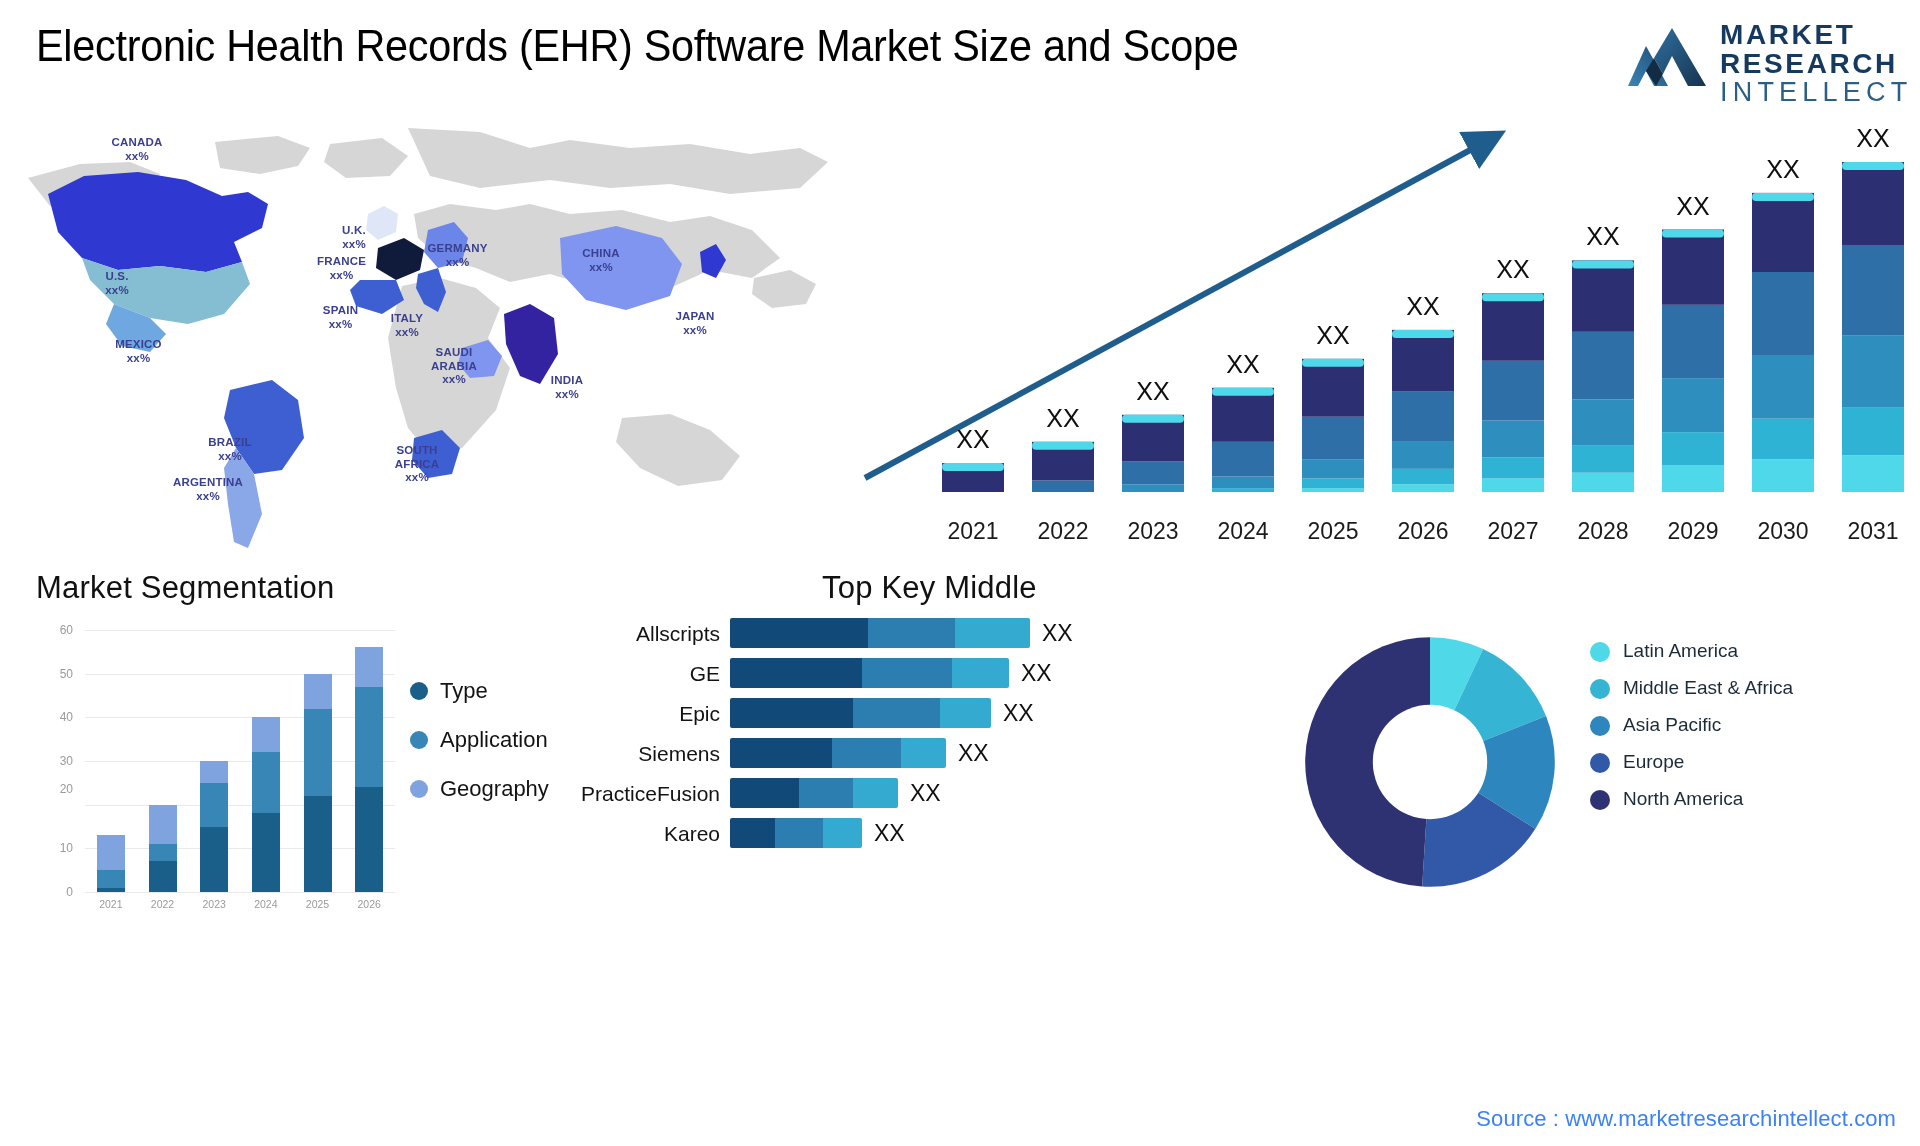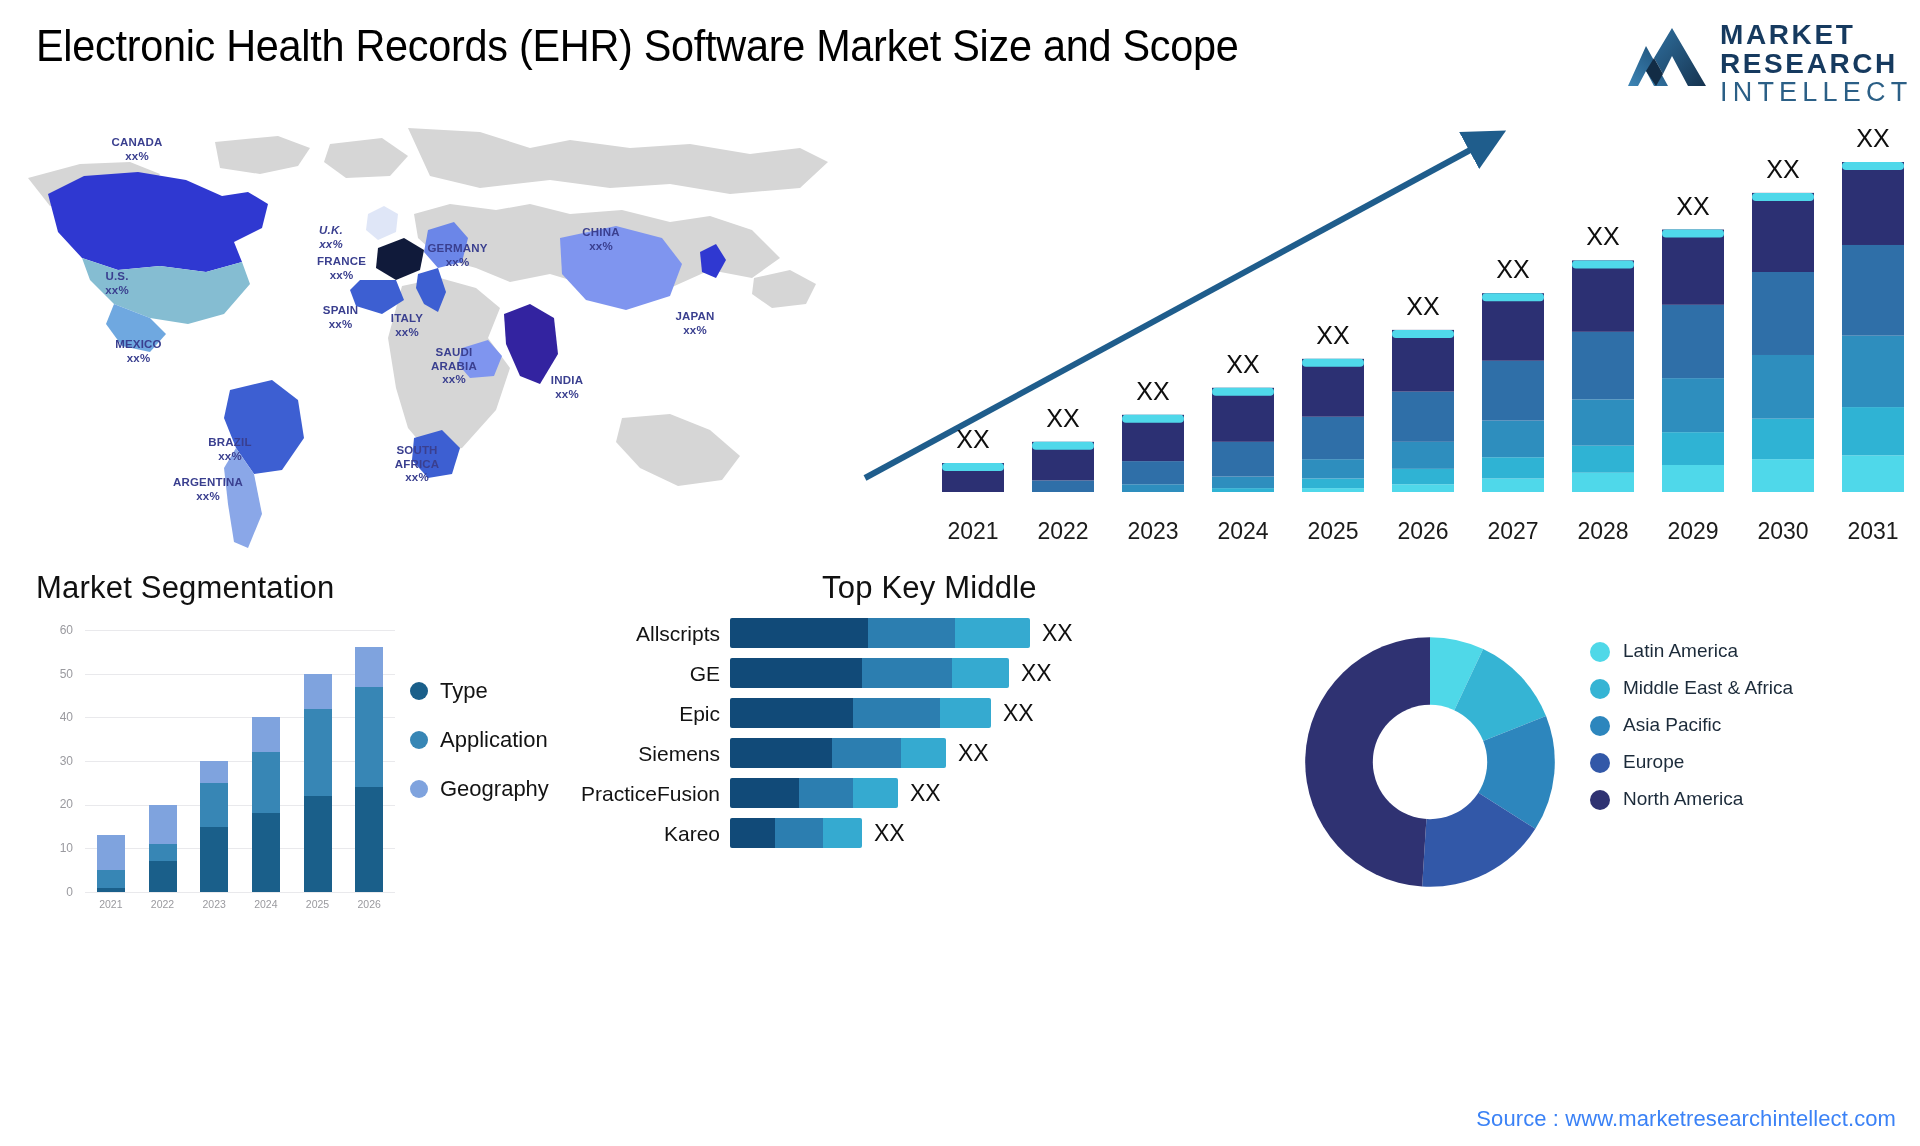--- a/index.html
+++ b/index.html
@@ -150,21 +150,21 @@
       <span>xx%</span>
     </div>
     <div class="maplabel" style="left:180px;top:318px;width:80px;">
       <span>BRAZIL</span><br>
       <span>xx%</span>
     </div>
     <div class="maplabel" style="left:143px;top:358px;width:110px;">
       <span>ARGENTINA</span><br>
       <span>xx%</span>
     </div>
-    <div class="maplabel" style="left:291px;top:106px;width:60px;font-style:italic;">
+    <div class="maplabel" style="left:314px;top:106px;width:60px;">
       <span>U.K.</span><br>
       <span>xx%</span>
     </div>
     <div class="maplabel" style="left:289px;top:137px;width:85px;">
       <span>FRANCE</span><br>
       <span>xx%</span>
     </div>
     <div class="maplabel" style="left:293px;top:186px;width:75px;">
       <span>SPAIN</span><br>
       <span>xx%</span>
@@ -182,21 +182,21 @@
       <span>xx%</span>
     </div>
     <div class="maplabel" style="left:368px;top:326px;width:78px;">
       <span>SOUTH AFRICA</span><br>
       <span>xx%</span>
     </div>
     <div class="maplabel" style="left:522px;top:256px;width:70px;">
       <span>INDIA</span><br>
       <span>xx%</span>
     </div>
-    <div class="maplabel" style="left:556px;top:108px;width:70px;">
+    <div class="maplabel" style="left:556px;top:129px;width:70px;">
       <span>CHINA</span><br>
       <span>xx%</span>
     </div>
     <div class="maplabel" style="left:650px;top:192px;width:70px;">
       <span>JAPAN</span><br>
       <span>xx%</span>
     </div>
   </div>
 
   <div class="growth">
@@ -343,21 +343,21 @@
           <div class="xtick" style="left: 57.5px;">2022</div>
           <div class="xtick" style="left: 109.167px;">2023</div>
           <div class="xtick" style="left: 160.833px;">2024</div>
           <div class="xtick" style="left: 212.5px;">2025</div>
           <div class="xtick" style="left: 264.167px;">2026</div>
         </div>
     </div>
     <div id="seg-yticks">
         <div class="ytick" style="top: 274px; right: 457px;">0</div>
         <div class="ytick" style="top: 230.333px; right: 457px;">10</div>
-        <div class="ytick" style="top: 186px; right: 457px;">20</div>
+        <div class="ytick" style="top: 171px; right: 457px;">20</div>
         <div class="ytick" style="top: 143px; right: 457px; text-align: right;">30</div>
         <div class="ytick" style="top: 99.3333px; right: 457px;">40</div>
         <div class="ytick" style="top: 55.6667px; right: 457px;">50</div>
         <div class="ytick" style="top: 12px; right: 457px;">60</div>
       </div>
     <div class="seg-legend">
       <div class="leg-row">
         <span class="leg-dot" style="background:#1a5f8a"></span>
         <span class="leg-lab">Type</span>
       </div>

